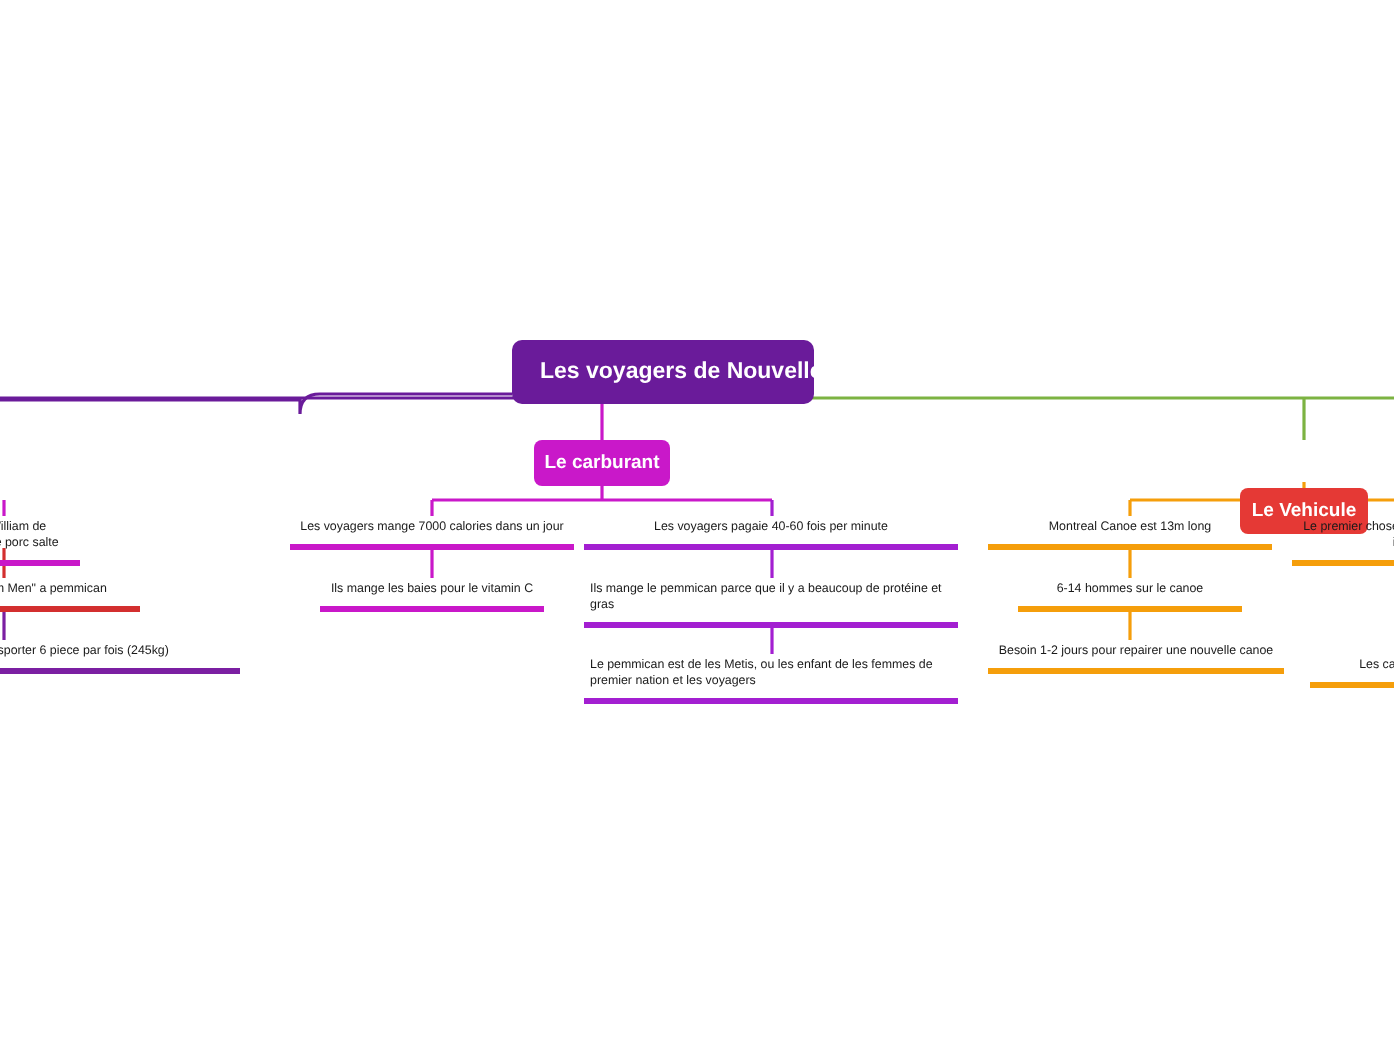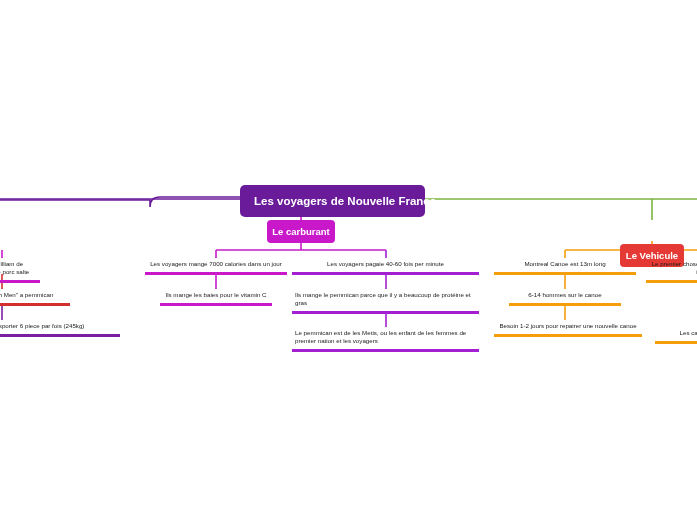--- a/index.html
+++ b/index.html
@@ -101,21 +101,21 @@
     <path d="M 565 274 L 565 289" stroke="#f59e0b" stroke-width="1.6" fill="none"></path>
     <path d="M 565 305 L 565 320" stroke="#f59e0b" stroke-width="1.6" fill="none"></path>
     <path d="M 718 282 L 718 327" stroke="#f59e0b" stroke-width="1.6" fill="none"></path>
 
     <path d="M -10 199 L -10 220" stroke="#6a1b9a" stroke-width="1.6" fill="none"></path>
     <path d="M 2 250 L 2 258" stroke="#c918c9" stroke-width="1.6" fill="none"></path>
     <path d="M 2 274 L 2 289" stroke="#d32f2f" stroke-width="1.6" fill="none"></path>
     <path d="M 2 305 L 2 320" stroke="#7b1fa2" stroke-width="1.6" fill="none"></path>
   </svg>
 
-  <div class="node root-node" style="left:240px; top:170px; width:185px;margin-top:15px;">
+  <div class="node root-node" style="left:256px; top:170px; width:151px;">
     <span>Les voyagers de Nouvelle France</span>
   </div>
 
   <div class="node branch-node" style="left:267px; top:220px; width:68px; background:#c918c9;">
     <span>Le carburant</span>
   </div>
 
   <div class="node leaf-node centered" style="left:145px; top:258px; width:142px; border-bottom-color:#c918c9;">
     <span>Les voyagers mange 7000 calories dans un jour</span>
   </div>

